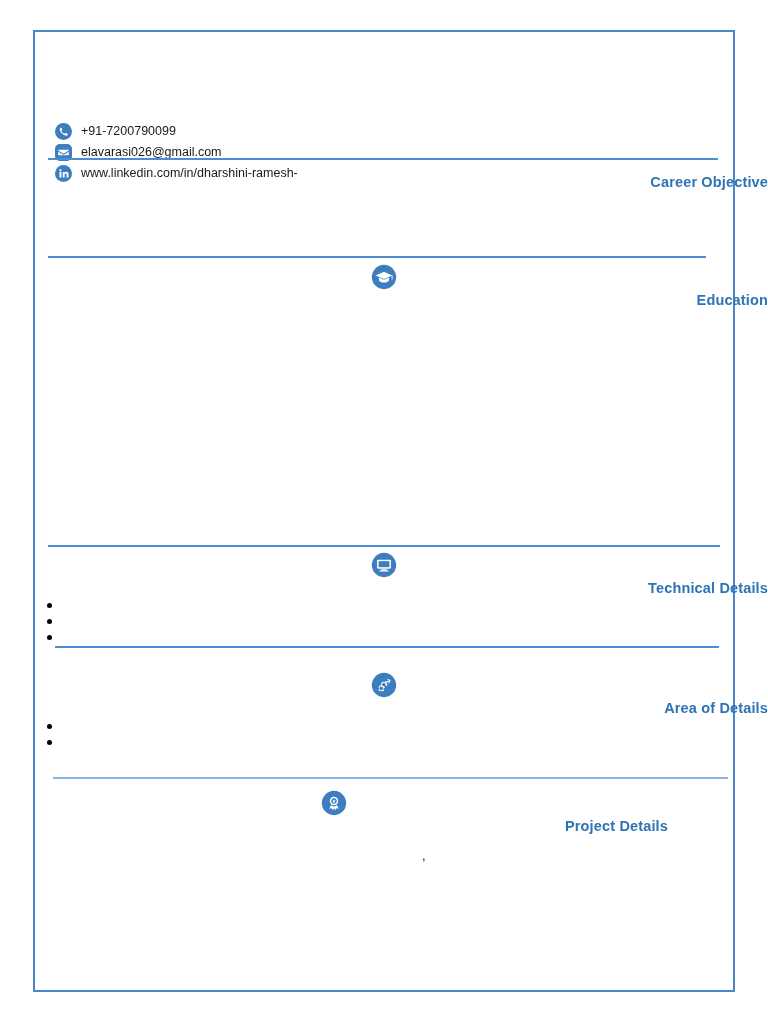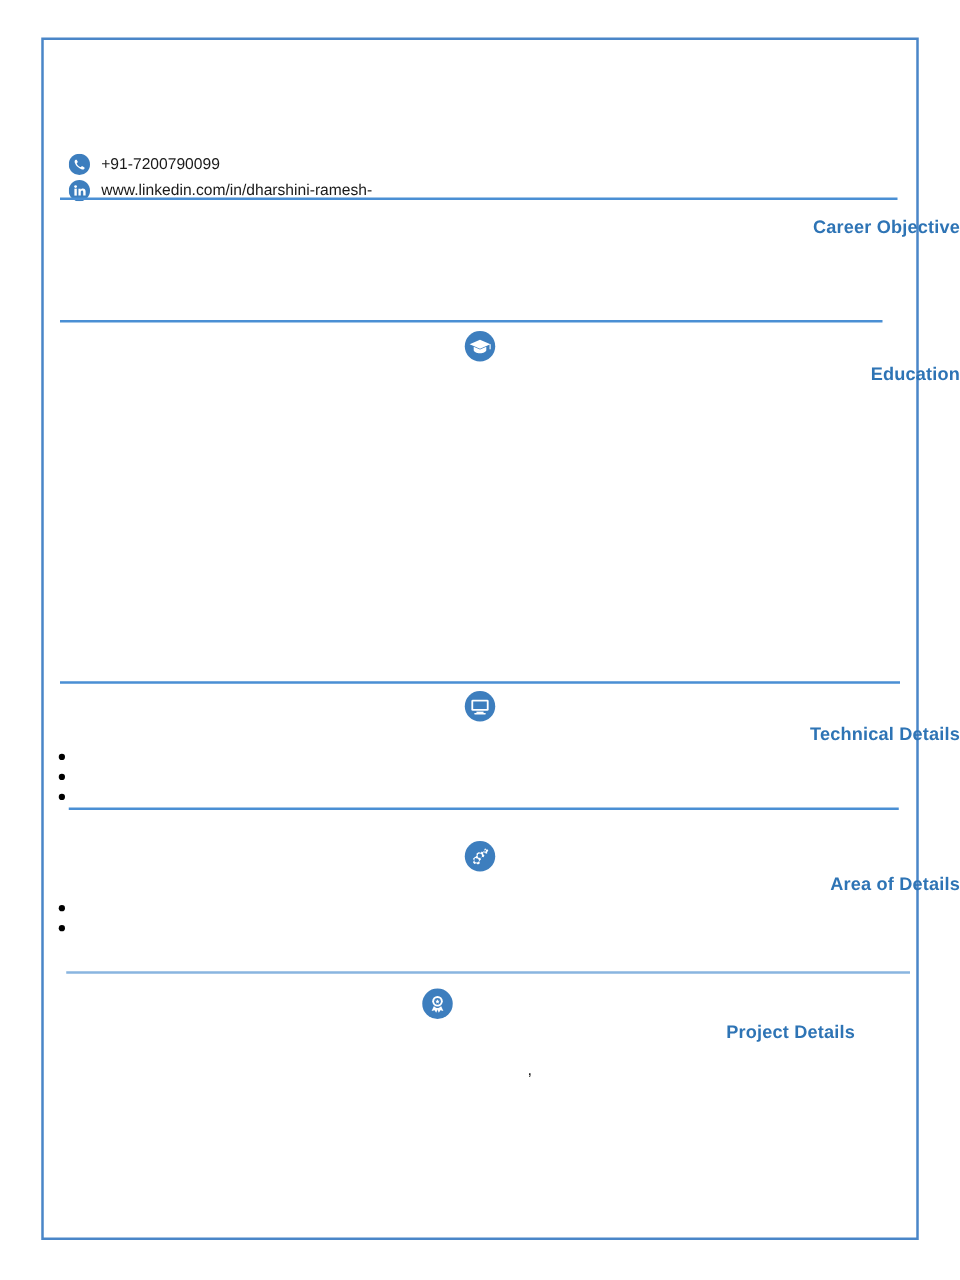--- a/index.html
+++ b/index.html
@@ -145,20 +145,27 @@
     <div class="contact-block">
 
       <div class="contact-row">
         <svg class="contact-icon" viewBox="0 0 32 32">
           <circle cx="16" cy="16" r="16" fill="#3d7ebe"></circle>
           <path fill="#ffffff" d="M11.4 8.6c-.7 0-1.4.4-1.9 1.1-.8 1.1-.8 2.6-.2 4.2.8 2.1 2.4 4.4 4.4 6.2 2 1.9 4.3 3.2 6.2 3.6 1.4.3 2.6.1 3.3-.7.5-.5.8-1.2.7-1.7-.1-.4-.4-.7-.9-1l-2.2-1.3c-.6-.3-1.2-.2-1.7.2l-.9.8c-.3.3-.7.3-1.1.1-1-.5-2-1.3-2.9-2.2-.9-.9-1.6-1.9-2-2.9-.2-.4-.1-.8.2-1.1l.8-.8c.4-.4.5-1 .2-1.6l-1.3-2.2c-.2-.4-.5-.6-.8-.7h-.1z"></path>
         </svg>
         <span class="contact-text">+91-7200790099</span>
       </div>
 
+      <div class="contact-row">
+        <svg class="contact-icon" viewBox="0 0 32 32">
+          <rect x="0" y="0" width="32" height="32" rx="9" ry="9" fill="#3d7ebe"></rect>
+          <path fill="#ffffff" d="M7 11h18c.6 0 1 .4 1 1v.4l-10 6-10-6V12c0-.6.4-1 1-1zm-1 3.4l9.5 5.7c.3.2.7.2 1 0L26 14.4V20c0 .6-.4 1-1 1H7c-.6 0-1-.4-1-1v-5.6z"></path>
+        </svg>
+        <span class="contact-text">elavarasi026@gmail.com</span>
+      </div>
 
       <div class="contact-row">
         <svg class="contact-icon" viewBox="0 0 32 32">
           <circle cx="16" cy="16" r="16" fill="#3d7ebe"></circle>
           <rect x="8.5" y="13" width="3.6" height="10.5" fill="#ffffff"></rect>
           <circle cx="10.3" cy="9.9" r="2.1" fill="#ffffff"></circle>
           <path fill="#ffffff" d="M14.6 13h3.4v1.5c.6-1 1.7-1.8 3.3-1.8 2.6 0 4.1 1.6 4.1 4.7v6.1h-3.6v-5.4c0-1.4-.5-2.3-1.7-2.3-1 0-1.6.7-1.9 1.4-.1.2-.1.6-.1.9v5.4h-3.5V13z"></path>
         </svg>
         <span class="contact-text">www.linkedin.com/in/dharshini-ramesh-</span>
       </div>
@@ -218,21 +225,21 @@
       <div class="section-title">Area of Details</div>
     </div>
 
     <ul class="bullet-list" style="left:42px; top:718px; width:660px;">
       <li></li>
       <li></li>
     </ul>
 
     <div class="rule light" style="left:53px; top:777px; width:675px;"></div>
 
-    <div class="section-head" style="left:0; top:790px; width:668px;padding-left:16px;">
+    <div class="section-head" style="left:0; top:790px; width:668px;">
       <svg class="section-icon" viewBox="0 0 32 32">
         <circle cx="16" cy="16" r="15" fill="#3d7ebe"></circle>
         <circle cx="16" cy="13.6" r="5.2" fill="#ffffff"></circle>
         <circle cx="16" cy="13.6" r="3.3" fill="#3d7ebe"></circle>
         <path fill="#ffffff" d="M16 11.6l.65 1.35 1.45.2-1.05 1.05.25 1.45-1.3-.7-1.3.7.25-1.45-1.05-1.05 1.45-.2L16 11.6z"></path>
         <path fill="#ffffff" d="M12.5 18.2l-2.3 5 2.9-.7 1.6 2.4 2.1-4.6c-1.6.2-3.2-.5-4.3-2.1z"></path>
         <path fill="#ffffff" d="M19.5 18.2l2.3 5-2.9-.7-1.6 2.4-2.1-4.6c1.6.2 3.2-.5 4.3-2.1z"></path>
       </svg>
       <div class="section-title">Project Details</div>
     </div>

